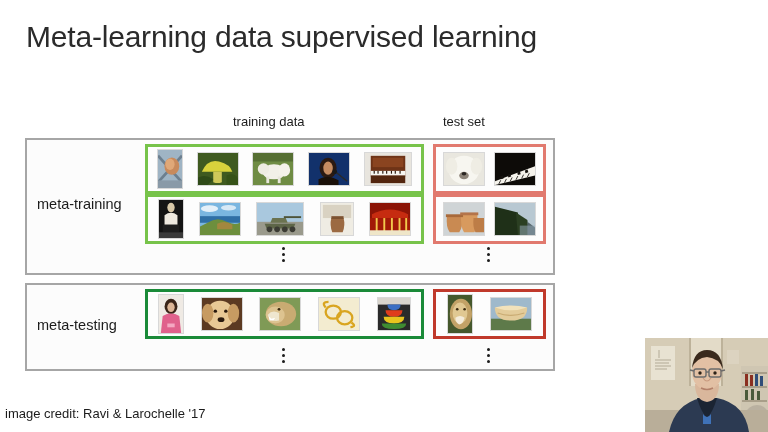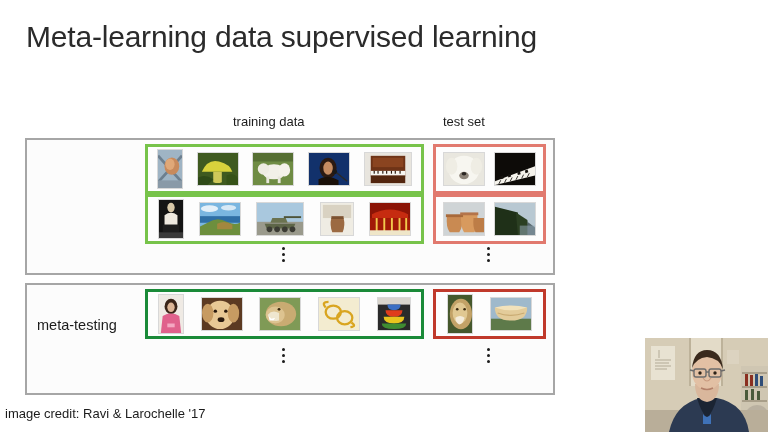--- a/index.html
+++ b/index.html
@@ -40,21 +40,21 @@
   
   .panel {
     position: absolute;
     left: 25px;
     width: 530px;
     background: #fcfcfc;
     border: 2px solid #a6a6a6;
     box-sizing: border-box;
   }
   .panel.meta-training { top: 138px; height: 137px; }
-  .panel.meta-testing  { top: 283px; height: 112px; }
+  .panel.meta-testing  { top: 283px; height: 88px; }
 
   .panel-label {
     position: absolute;
     left: 10px;
     font-size: 14.5px;
     color: #1c1c1c;
     white-space: nowrap;
   }
   .panel.meta-training .panel-label { top: 56px; }
   .panel.meta-testing  .panel-label { top: 32px; }
@@ -149,20 +149,21 @@
 </style>
 </head>
 <body>
 
 <div class="slide-title">Meta-learning data supervised learning</div>
 
 <div class="col-header training">training data</div>
 <div class="col-header test">test set</div>
 
 <div class="panel meta-training">
+  <div class="panel-label">meta-training</div>
 
   <div class="episode-row row1">
     <div class="train-group">
       <div class="thumb tall">
         <svg viewBox="0 0 26 40" preserveAspectRatio="none">
           <rect width="26" height="40" fill="#9fb4c4"></rect>
           <path d="M0 6 L26 34 M0 34 L26 6" stroke="#6c7f8f" stroke-width="3" fill="none"></path>
           <ellipse cx="15" cy="17" rx="8" ry="9" fill="#c88a5c"></ellipse>
           <ellipse cx="13" cy="15" rx="5" ry="6" fill="#e0a878"></ellipse>
           <rect y="32" width="26" height="8" fill="#8a9aa8"></rect>

